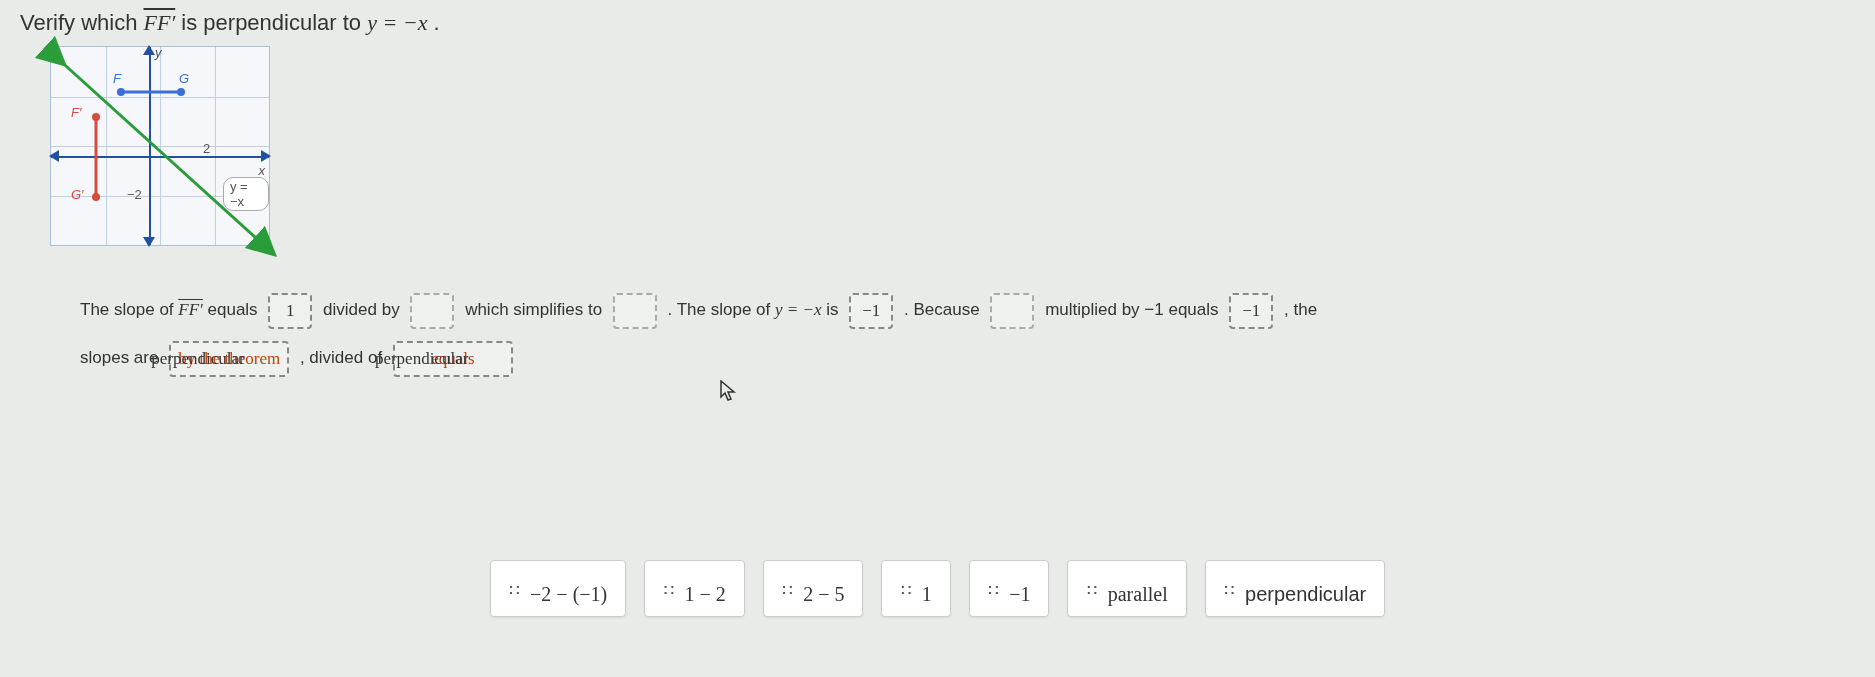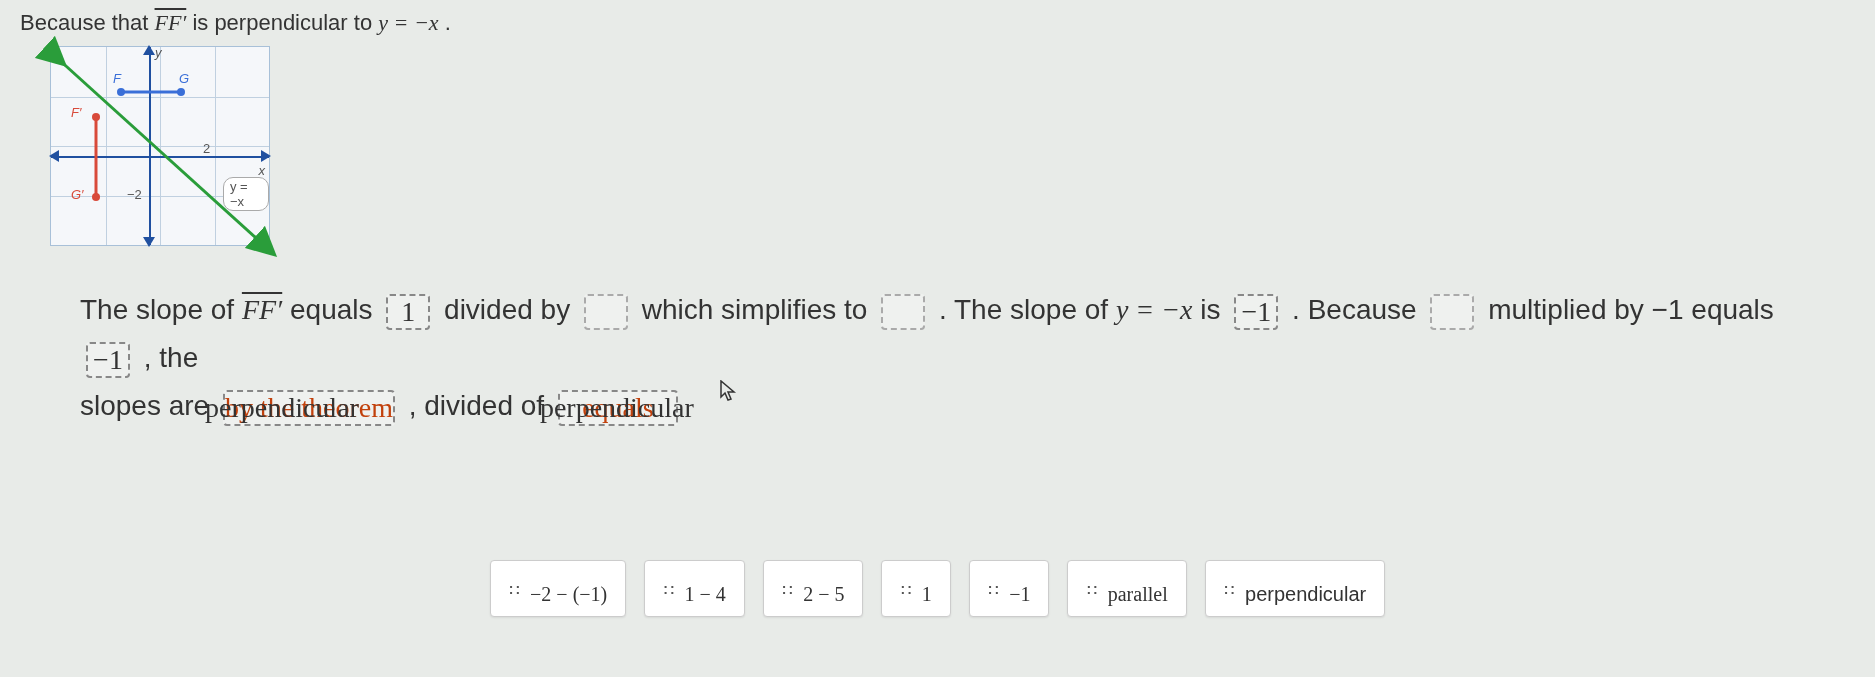--- a/index.html
+++ b/index.html
@@ -27,21 +27,21 @@
     position: relative;
     border: 1px solid #a8c0d8;
   }
   .grid-line { position: absolute; background: #c0d0e0; }
   .axis { position: absolute; background: #2050a0; }
   .arrow-head { width:0; height:0; position:absolute; }
   .glabel { position:absolute; font-size:13px; color:#555; font-style:italic;}
   .pt { width:8px;height:8px;border-radius:50%;position:absolute;transform:translate(-50%,-50%);}
   .fill-sentence {
     margin: 30px 50px 20px 60px;
-    font-size: 28px;
+    font-size: 17px;
     line-height: 48px;
     color: #333;
   }
   .fill-sentence .mathit { font-style: italic; font-family:'Times New Roman', serif;}
   .blank {
     display: inline-block;
     min-width: 44px;
     height: 36px;
     border: 2px dashed #aaa;
     border-radius: 4px;
@@ -91,21 +91,21 @@
     left: 720px;
     top: 380px;
     font-size: 20px;
     color: #333;
   }
 </style>
 </head>
 <body>
 
 <div class="question-text">
-  <span>Because that </span>
+  <span>Verify which </span>
   <span class="math-var overline">FF′</span>
   <span> is perpendicular to </span>
   <span class="math-var">y = −x</span>
   <span> .</span>
 </div>
 
 <div class="graph-container">
 
   <div class="grid-line" style="left:0;right:0;top:25%;height:1px;"></div>
   <div class="grid-line" style="left:0;right:0;top:50%;height:1px;"></div>
@@ -187,21 +187,21 @@
     </svg>
 </div>
 
 <div class="answer-bank">
   <div class="tile">
       <span class="handle">::</span>
       <span class="tlabel">−2 − (−1)</span>
     </div>
   <div class="tile">
       <span class="handle">::</span>
-      <span class="tlabel">1 − 4</span>
+      <span class="tlabel">1 − 2</span>
     </div>
   <div class="tile">
       <span class="handle">::</span>
       <span class="tlabel">2 − 5</span>
     </div>
   <div class="tile">
       <span class="handle">::</span>
       <span class="tlabel">1</span>
     </div>
   <div class="tile">

